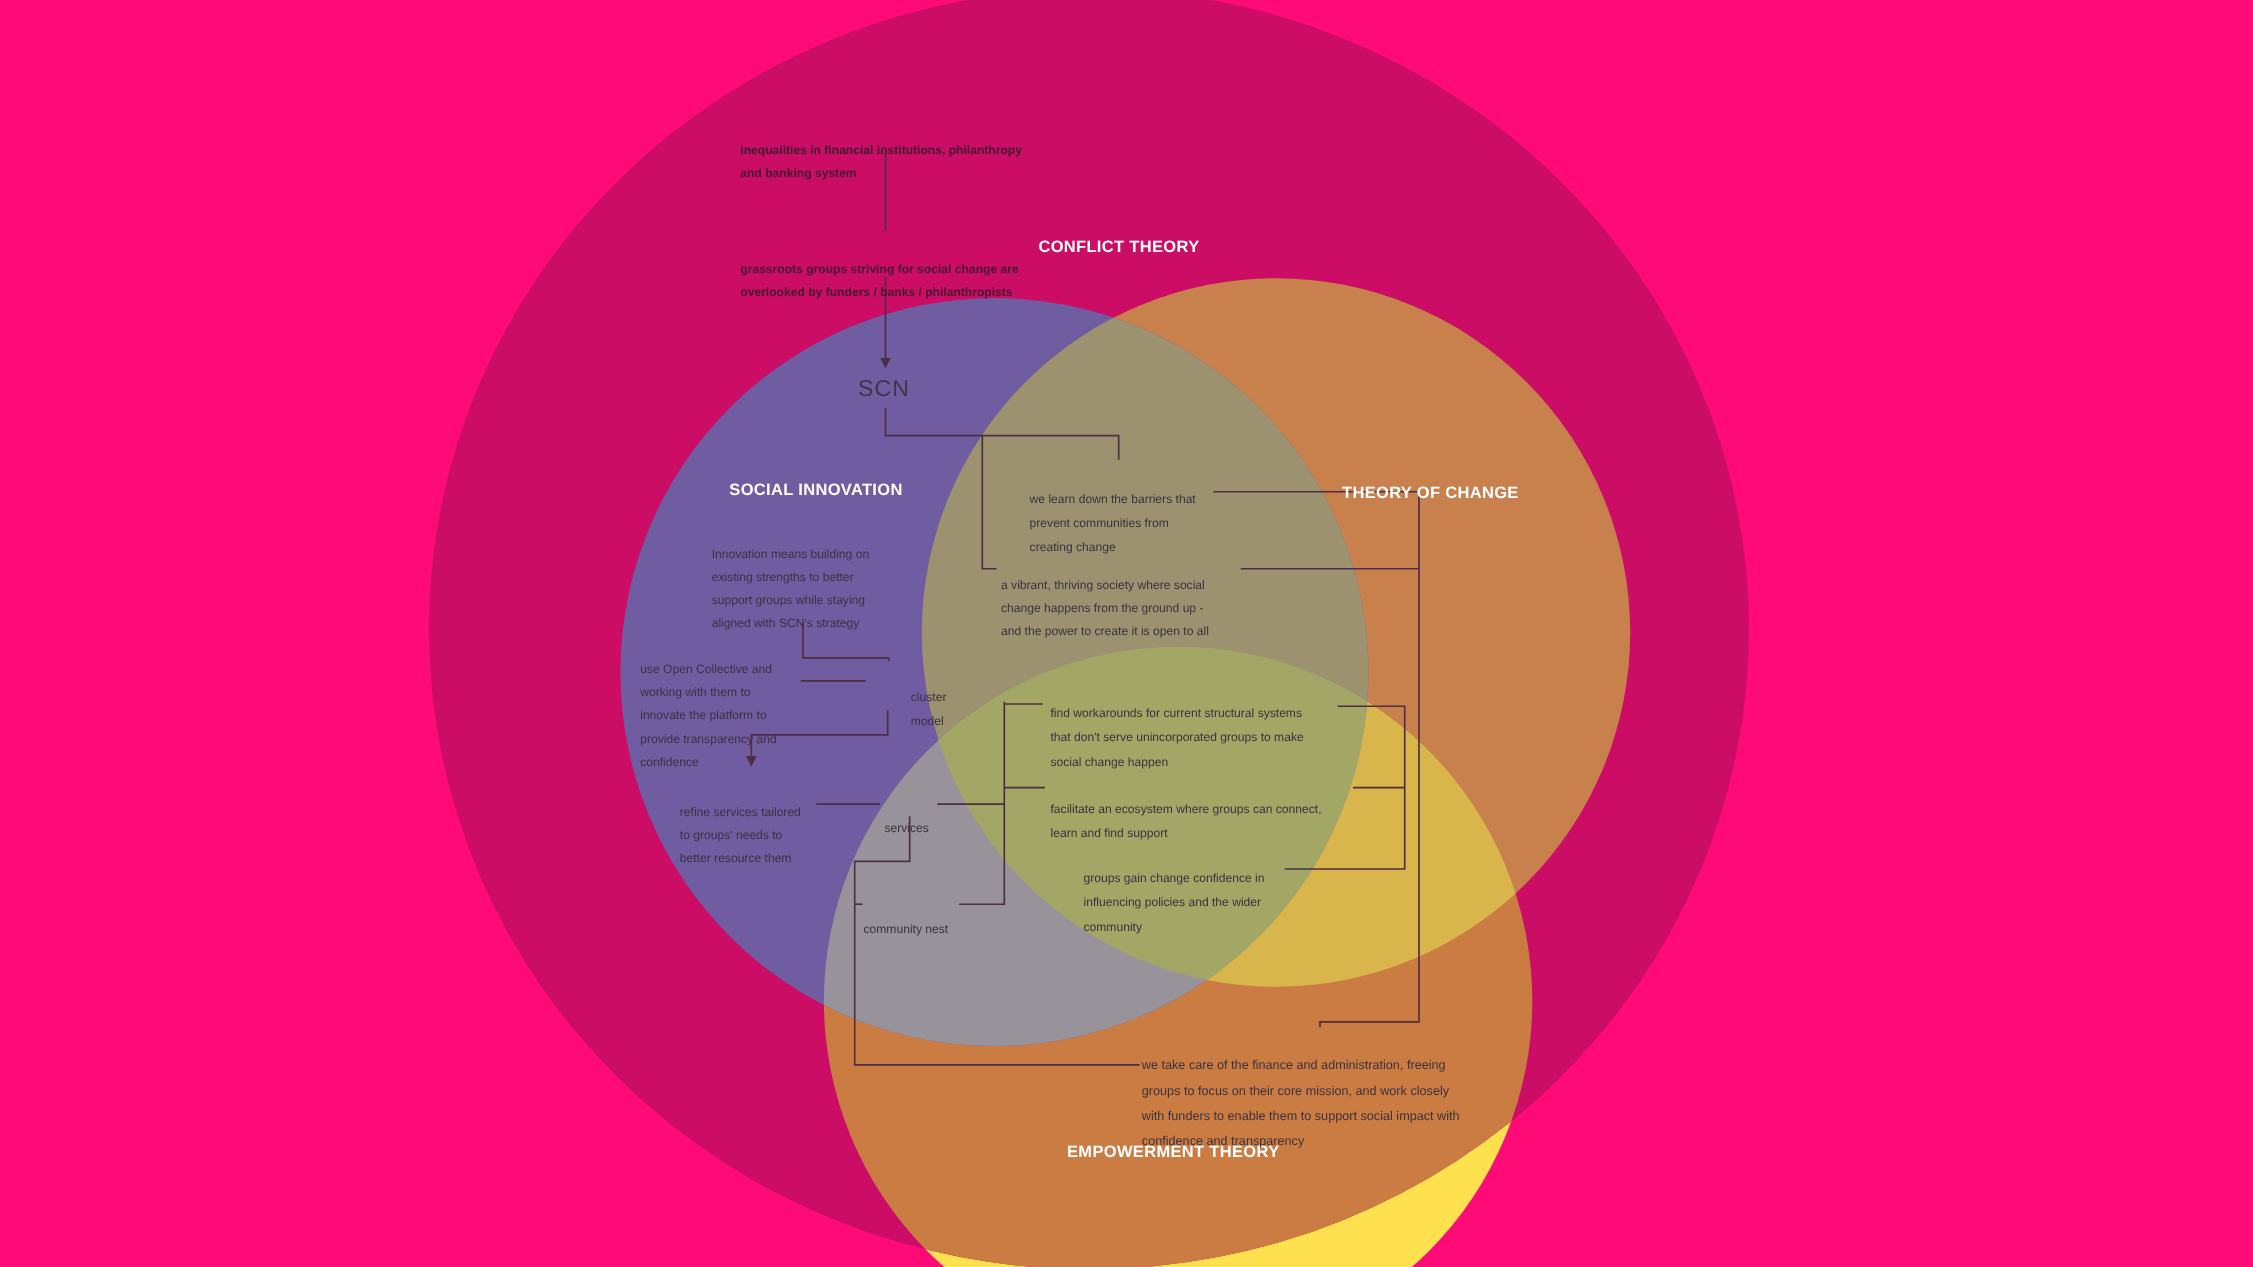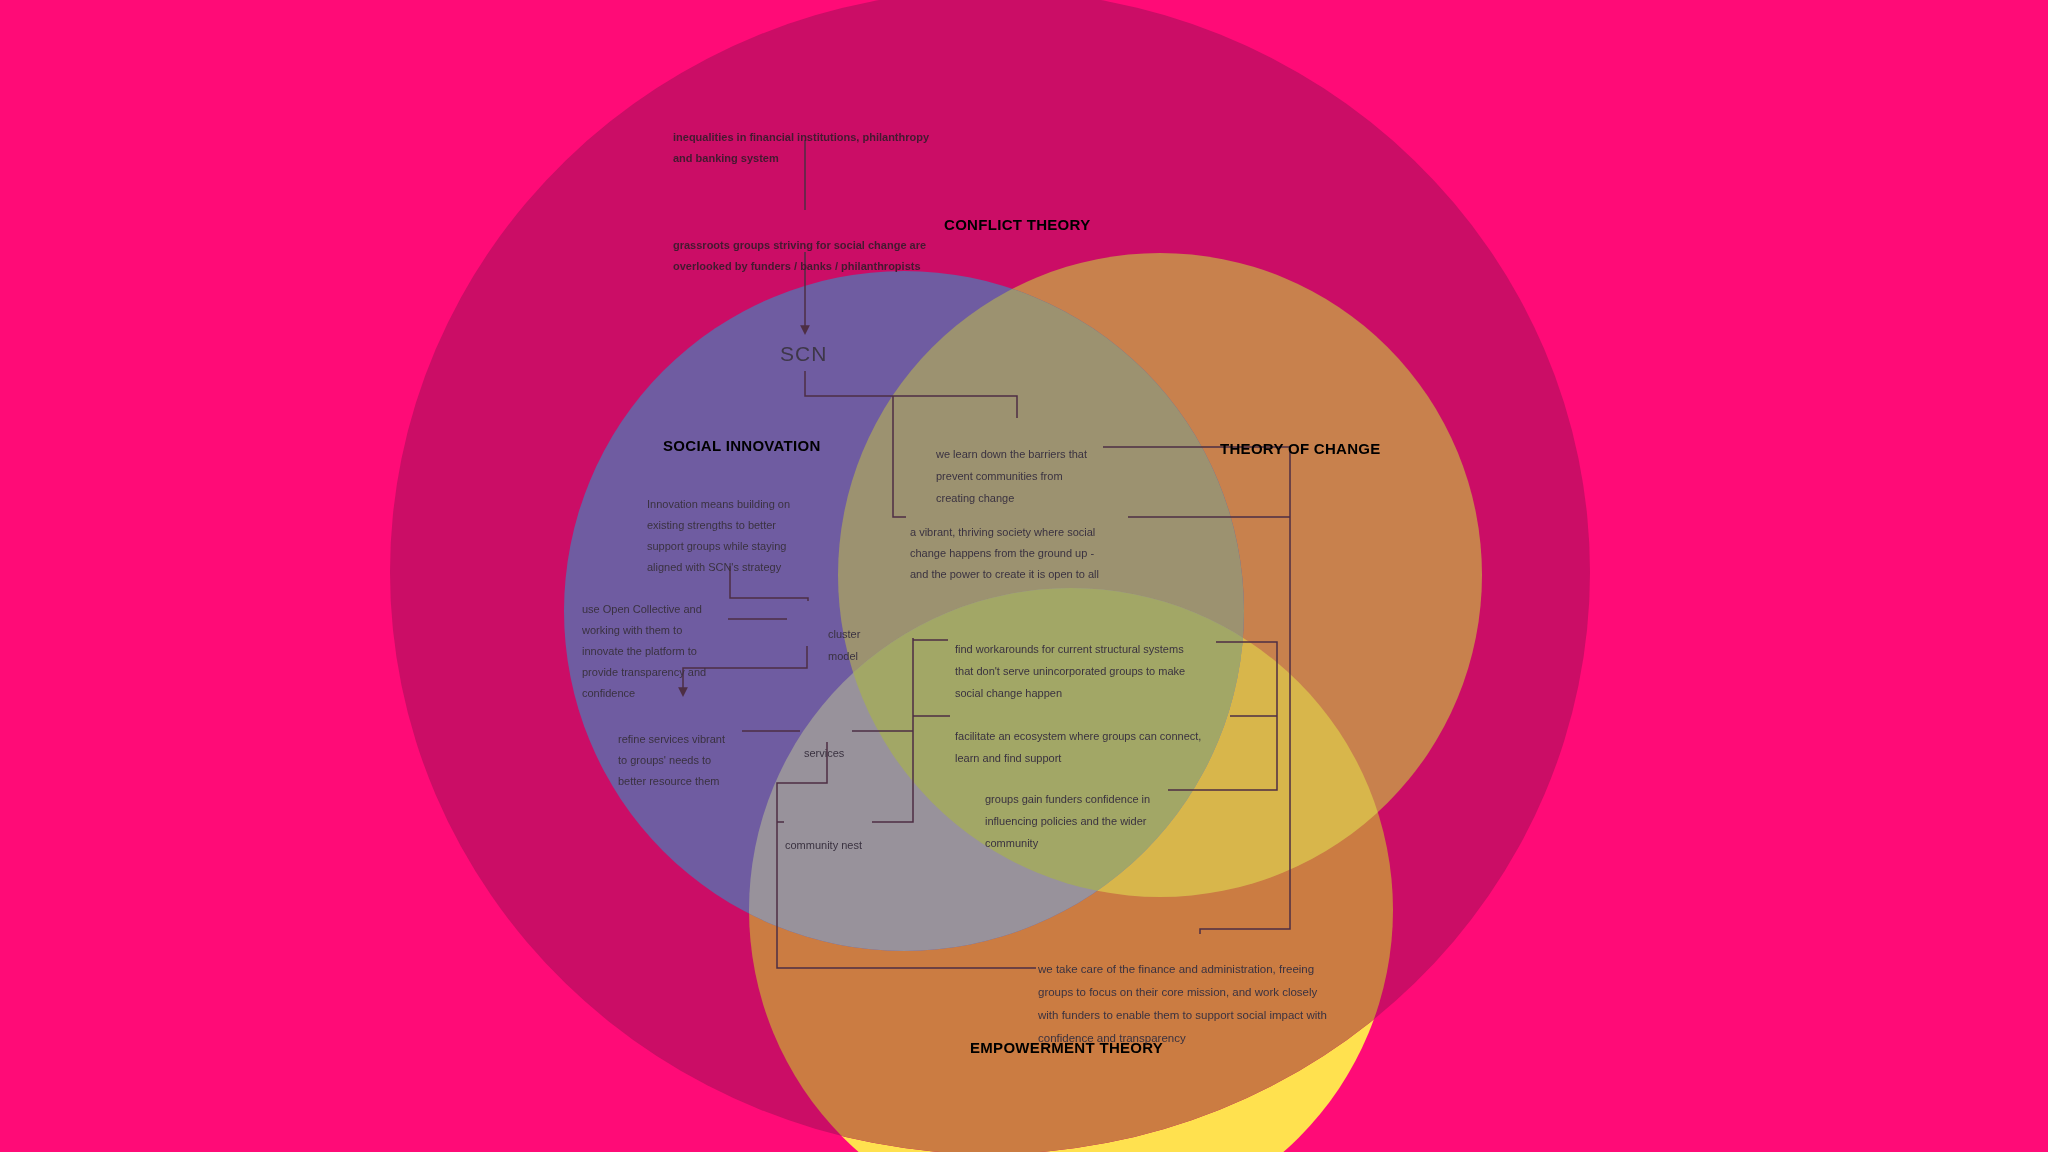--- a/index.html
+++ b/index.html
@@ -6,21 +6,21 @@
   .stage{position:relative;width:2048px;height:1152px;overflow:hidden;
          font-family:"Liberation Sans",sans-serif;}
   .stage svg{position:absolute;left:0;top:0;}
   .txt{position:absolute;white-space:pre-line;color:#3A3240;
        font-size:11px;line-height:21px;margin-top:24px;}
   .txt.strong{font-weight:600;color:#431A30;}
   .txt.lh22{line-height:22px;}
   .txt.lh23{line-height:23px;font-size:11.5px;}
   .txt.lbl{line-height:14px;}
   .hdr{position:absolute;font-size:15px;font-weight:700;letter-spacing:.3px;
-       color:#000000;white-space:nowrap;}
+       color:#ffffff;white-space:nowrap;}
   .scn{position:absolute;font-size:21px;letter-spacing:1px;color:#3E3748;}
 </style>
 </head>
 <body>
 
 <div class="stage">
 
   <svg viewBox="0 0 2048 1152" width="2048" height="1152">
     <defs>
       <clipPath id="clipBig">
@@ -102,32 +102,32 @@
 existing strengths to better
 support groups while staying
 aligned with SCN's strategy</div>
   <div class="txt" style="left:582px;top:575px">use Open Collective and
 working with them to
 innovate the platform to
 provide transparency and
 confidence</div>
   <div class="txt lh22" style="left:828px;top:599px">cluster
 model</div>
-  <div class="txt" style="left:618px;top:705px">refine services vibrant
+  <div class="txt" style="left:618px;top:705px">refine services tailored
 to groups' needs to
 better resource them</div>
   <div class="txt lbl" style="left:804px;top:722px">services</div>
   <div class="txt lbl" style="left:785px;top:814px">community nest</div>
 
   <div class="txt lh22" style="left:955px;top:701px">facilitate an ecosystem where groups can connect,
 learn and find support</div>
   <div class="txt lh22" style="left:955px;top:614px">find workarounds for current structural systems
 that don't serve unincorporated groups to make
 social change happen</div>
-  <div class="txt lh22" style="left:985px;top:764px">groups gain funders confidence in
+  <div class="txt lh22" style="left:985px;top:764px">groups gain change confidence in
 influencing policies and the wider
 community</div>
 
   <div class="txt lh23" style="left:1038px;top:934px">we take care of the finance and administration, freeing
 groups to focus on their core mission, and work closely
 with funders to enable them to support social impact with
 confidence and transparency</div>
 
 </div>
 

